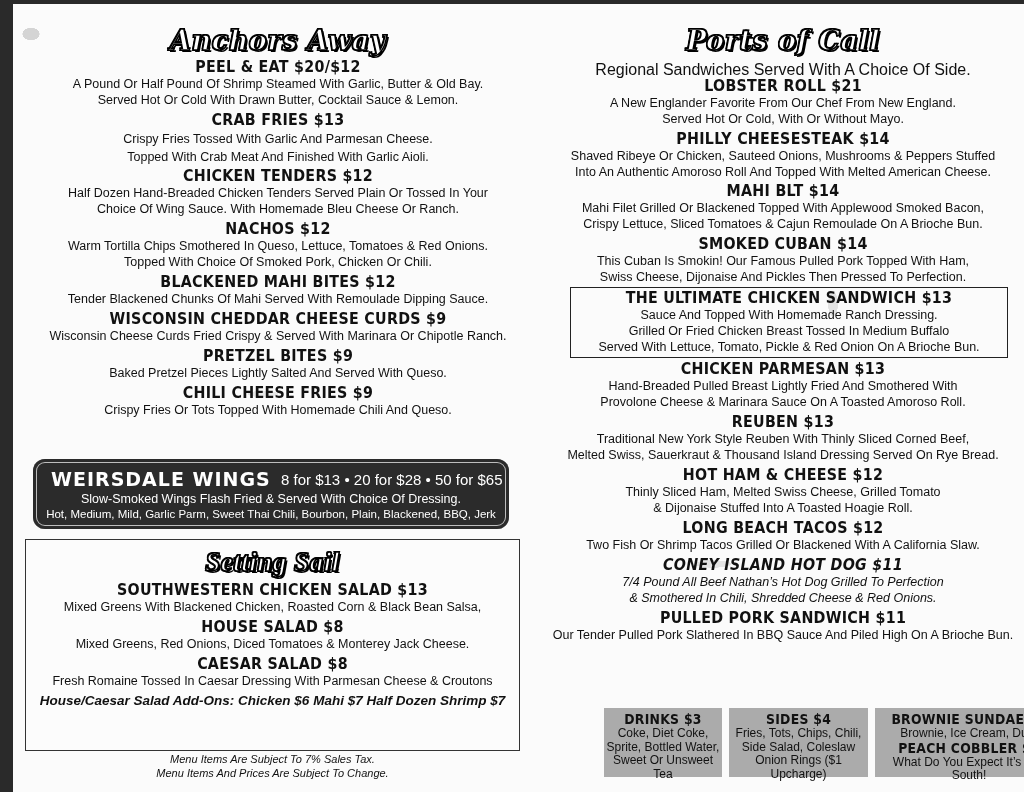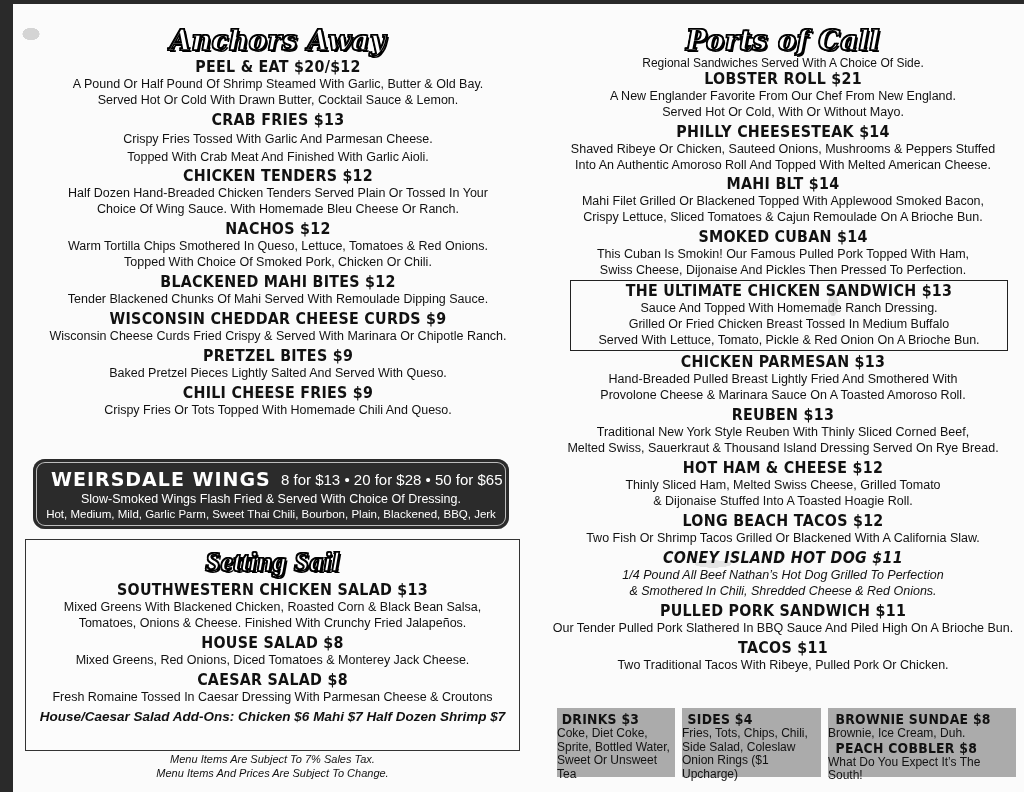--- a/index.html
+++ b/index.html
@@ -64,21 +64,21 @@
   }
   .addons {
     font-style:italic; font-weight:bold; font-size:13.5px; margin-top:4px;
   }
   .footnote { font-style:italic; font-size:11px; line-height:14px; }
   .highlight-box {
     border:1.5px solid #222; margin:2px 15px 0 27px; padding:1px 0 2px 0;
   }
   .gray-box {
     position:absolute; top:704px; height:69px; background:#ababab;
-    font-size:12px; line-height:13.5px;
+    text-align:center; font-size:12px; line-height:13.5px;margin-left:47px;
   }
   .gray-box .item-name { font-size:13.5px; line-height:15px; }
 </style>
 </head>
 <body>
 
 <div class="page">
 
   <div class="col col-left block" style="top:22px;">
     <div class="script">Anchors Away</div>
@@ -127,41 +127,40 @@
     <div class="wings-prices">8 for $13  •  20 for $28  •  50 for $65</div>
     <div class="wings-desc">Slow-Smoked Wings Flash Fried &amp; Served With Choice Of Dressing.</div>
     <div class="wings-flavors">Hot, Medium, Mild, Garlic Parm, Sweet Thai Chili, Bourbon, Plain, Blackened, BBQ, Jerk</div>
   </div>
 
   <div class="salad-box block">
     <div class="script" style="margin-top:7px;font-family:Liberation Serif, serif;">Setting Sail</div>
     <div style="margin-top:4px;">
       <span class="item-name">SOUTHWESTERN CHICKEN SALAD $13</span>
       <div class="item-desc">Mixed Greens With Blackened Chicken, Roasted Corn &amp; Black Bean Salsa,</div>
-      <div class="item-desc">Tomatoes, Onions &amp; Cheese. Finished With Crunchy Fried Jalapeños.</div>
     </div>
     <div style="margin-top:3px;">
       <span class="item-name">HOUSE SALAD $8</span>
       <div class="item-desc">Mixed Greens, Red Onions, Diced Tomatoes &amp; Monterey Jack Cheese.</div>
     </div>
     <div style="margin-top:3px;">
       <span class="item-name">CAESAR SALAD $8</span>
       <div class="item-desc">Fresh Romaine Tossed In Caesar Dressing With Parmesan Cheese &amp; Croutons</div>
     </div>
     <div class="addons">House/Caesar Salad Add-Ons: Chicken $6  Mahi  $7  Half Dozen Shrimp $7</div>
   </div>
 
   <div class="abs center" style="left:12px; top:748px; width:495px;">
     <div class="footnote">Menu Items Are Subject To 7% Sales Tax.</div>
     <div class="footnote">Menu Items And Prices Are Subject To Change.</div>
   </div>
 
   <div class="col col-right block" style="top:22px;">
     <div class="script">Ports of Call</div>
-    <div style="font-size:12px; line-height:12px; margin-top:1px;">Regional Sandwiches Served With A Choice Of Side.</div>
+    <div style="font-size:16px; line-height:12px; margin-top:8px;">Regional Sandwiches Served With A Choice Of Side.</div>
 
     <div style="margin-top:1px;">
       <span class="item-name">LOBSTER ROLL $21</span>
       <div class="item-desc">A New Englander Favorite From Our Chef From New England.</div>
       <div class="item-desc">Served Hot Or Cold, With Or Without Mayo.</div>
     </div>
     <div style="margin-top:3px;">
       <span class="item-name">PHILLY CHEESESTEAK $14</span>
       <div class="item-desc">Shaved Ribeye Or Chicken, Sauteed Onions, Mushrooms &amp; Peppers Stuffed</div>
       <div class="item-desc">Into An Authentic Amoroso Roll And Topped With Melted American Cheese.</div>
@@ -196,30 +195,26 @@
       <span class="item-name">HOT HAM &amp; CHEESE $12</span>
       <div class="item-desc">Thinly Sliced Ham, Melted Swiss Cheese, Grilled Tomato</div>
       <div class="item-desc">&amp; Dijonaise Stuffed Into A Toasted Hoagie Roll.</div>
     </div>
     <div style="margin-top:3px;">
       <span class="item-name">LONG BEACH TACOS $12</span>
       <div class="item-desc">Two Fish Or Shrimp Tacos Grilled Or Blackened With A California Slaw.</div>
     </div>
     <div style="margin-top:3px;font-style:italic;">
       <span class="item-name">CONEY ISLAND HOT DOG $11</span>
-      <div class="item-desc">1/4 Pound All Beef Nathan’s Hot Dog Grilled To Perfection</div>
+      <div class="item-desc">7/4 Pound All Beef Nathan’s Hot Dog Grilled To Perfection</div>
       <div class="item-desc">&amp; Smothered In Chili, Shredded Cheese &amp; Red Onions.</div>
     </div>
     <div style="margin-top:3px;">
       <span class="item-name">PULLED PORK SANDWICH $11</span>
       <div class="item-desc">Our Tender Pulled Pork Slathered In BBQ Sauce And Piled High On A Brioche Bun.</div>
-    </div>
-    <div style="margin-top:3px;">
-      <span class="item-name">TACOS $11</span>
-      <div class="item-desc">Two Traditional Tacos With Ribeye, Pulled Pork Or Chicken.</div>
     </div>
   </div>
 
   <div class="gray-box" style="left:544px; width:118px;">
     <span class="item-name" style="margin-top:4px;">DRINKS  $3</span>
     <div>Coke, Diet Coke,</div>
     <div>Sprite, Bottled Water,</div>
     <div>Sweet Or Unsweet Tea</div>
   </div>
   <div class="gray-box" style="left:669px; width:139px;">

